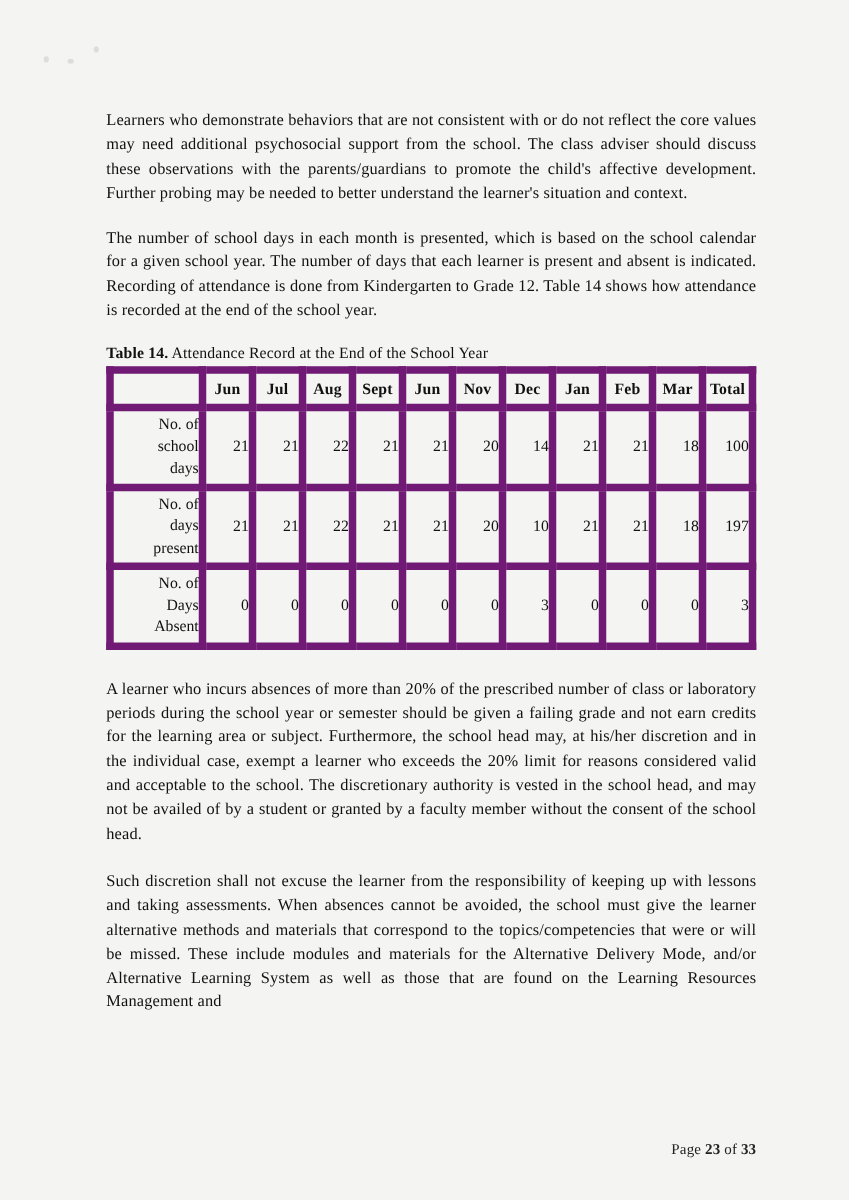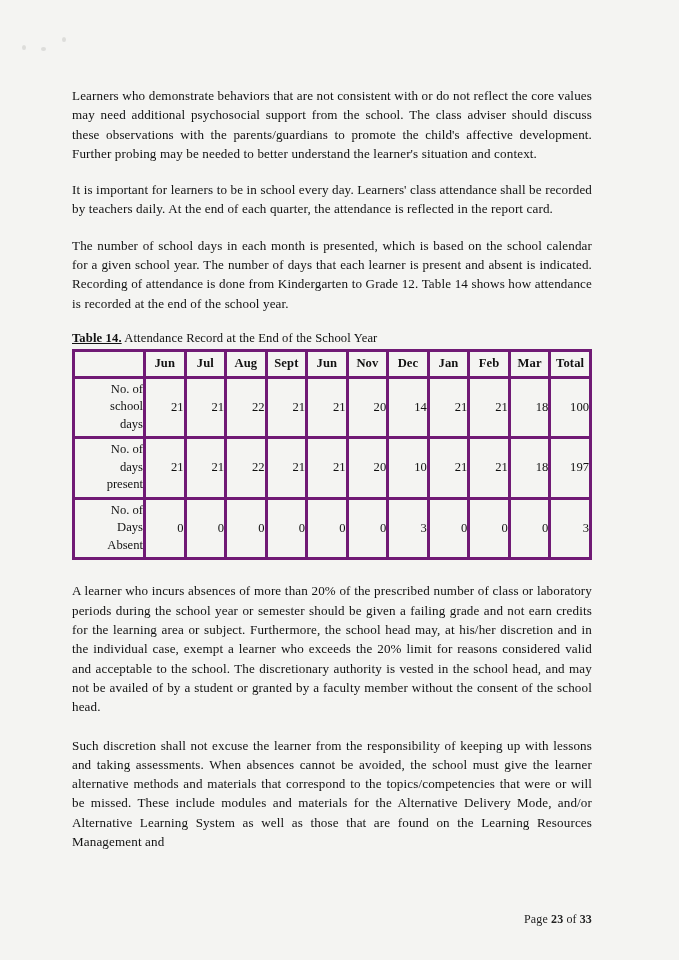--- a/index.html
+++ b/index.html
@@ -22,21 +22,21 @@
     background: #d8d8d6;
     border-radius: 50%;
     opacity: 0.85;
   }
   .speck.s1 { left: 18px;  top: 45px; width: 4px; height: 5px; }
   .speck.s2 { left: 37px;  top: 47px; width: 5px; height: 4px; }
   .speck.s3 { left: 58px;  top: 37px; width: 4px; height: 5px; }
 
   .page {
     position: absolute;
-    left: 4px;
+    left: 17px;
     top: 0;
     width: 572px;
     height: 960px;
   }
 
   .content {
     position: absolute;
     left: 68px;
     top: 86px;
     width: 520px;
@@ -65,32 +65,31 @@
   }
 
   .table-caption {
     font-size: 12.6px;
     line-height: 17px;
     margin: 2px 0 2px 0;
     letter-spacing: 0.01em;
   }
   .table-caption .cap-strong {
     font-weight: bold;
-    text-decoration: underline;
   }
 
   table.attendance {
     border-collapse: collapse;
     width: 520px;
     table-layout: fixed;
     background: transparent;
   }
   table.attendance th,
   table.attendance td {
-    border: 3px solid #701a75;
+    border: 6px solid #701a75;
     font-size: 12.6px;
     line-height: 17.5px;
     padding: 0;
     color: #111111;
   }
   table.attendance th.corner {
     width: 68px;
   }
   table.attendance th.month {
     text-align: center;
@@ -143,21 +142,20 @@
 
   <span class="speck s1"></span>
   <span class="speck s2"></span>
   <span class="speck s3"></span>
 
   <div class="content">
 
     <p class="para">Learners who demonstrate behaviors that are not consistent with or do not reflect the core values may need additional psychosocial support from the school.  The class adviser should discuss these observations with the parents/guardians to promote the child's affective development.  Further probing may be needed to better understand the learner's situation and context.</p>
 
 
-    <p class="para">It is important for learners to be in school every day. Learners' class attendance shall be recorded by teachers daily. At the end of each quarter, the attendance is reflected in the report card.</p>
 
     <p class="para">The number of school days in each month is presented, which is based on the school calendar for a given school year. The number of days that each learner is present and absent is indicated. Recording of attendance is done from Kindergarten to Grade 12. Table 14 shows how attendance is recorded at the end of the school year.</p>
 
     <div class="table-caption">
       <span class="cap-strong">Table 14.</span><span> Attendance Record at the End of the School Year</span>
     </div>
 
     <table class="attendance">
       <thead>
         <tr>

